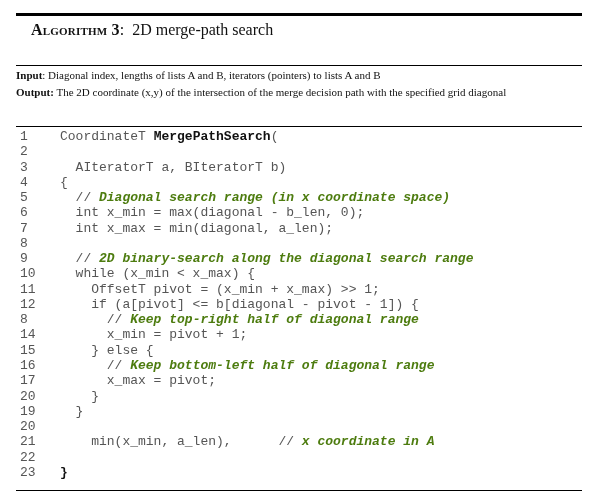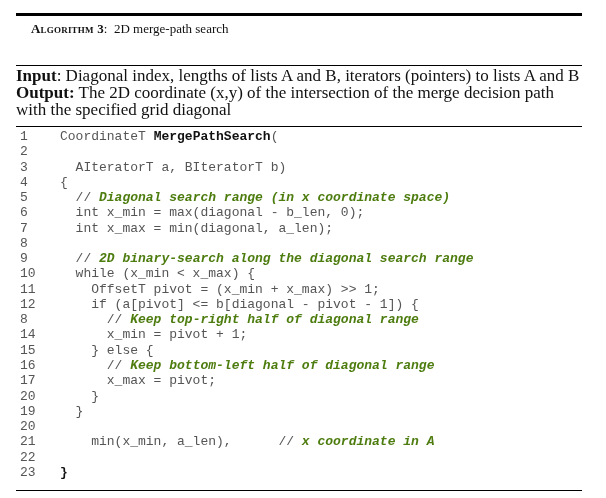--- a/index.html
+++ b/index.html
@@ -2,26 +2,26 @@
 <html><head>
 <meta charset="utf-8">
 <style>
   html, body { margin: 0; padding: 0; background: #ffffff; }
   body { width: 606px; height: 498px; position: relative; overflow: hidden; }
   .algo { position: absolute; left: 16px; top: 0; width: 566px; }
   .rule-thick { position: absolute; left: 0; width: 566px; top: 13px; height: 3px; background: #000; }
   .rule-thin { position: absolute; left: 0; width: 566px; height: 1px; background: #000; }
   .title {
     position: absolute; left: 15px; top: 21px; white-space: nowrap;
-    font-family: "Liberation Serif", serif; font-size: 13px; color: #111; text-align: center;
+    font-family: "Liberation Serif", serif; font-size: 16px; color: #111; text-align: center;
   }
   .title .label { font-weight: bold; font-variant: small-caps; letter-spacing: 0.2px; }
   .io {
     position: absolute; left: 0; top: 67px; width: 566px;
-    font-family: "Liberation Serif", serif; font-size: 17px; line-height: 17px; color: #111;
+    font-family: "Liberation Serif", serif; font-size: 11px; line-height: 17px; color: #111;
   }
   .io .k { font-weight: bold; }
   .code {
     position: absolute; left: 0; top: 129px; width: 566px;
     font-family: "Liberation Mono", monospace; font-size: 13px; color: #555;
   }
   .line { height: 15.27px; line-height: 15.27px; white-space: pre; position: relative; }
   .ln { position: absolute; left: 4px; top: 0; color: #555; }
   .src { position: absolute; left: 44px; top: 0; }
   .cm { color: #4d7c0f; font-weight: bold; font-style: italic; }

